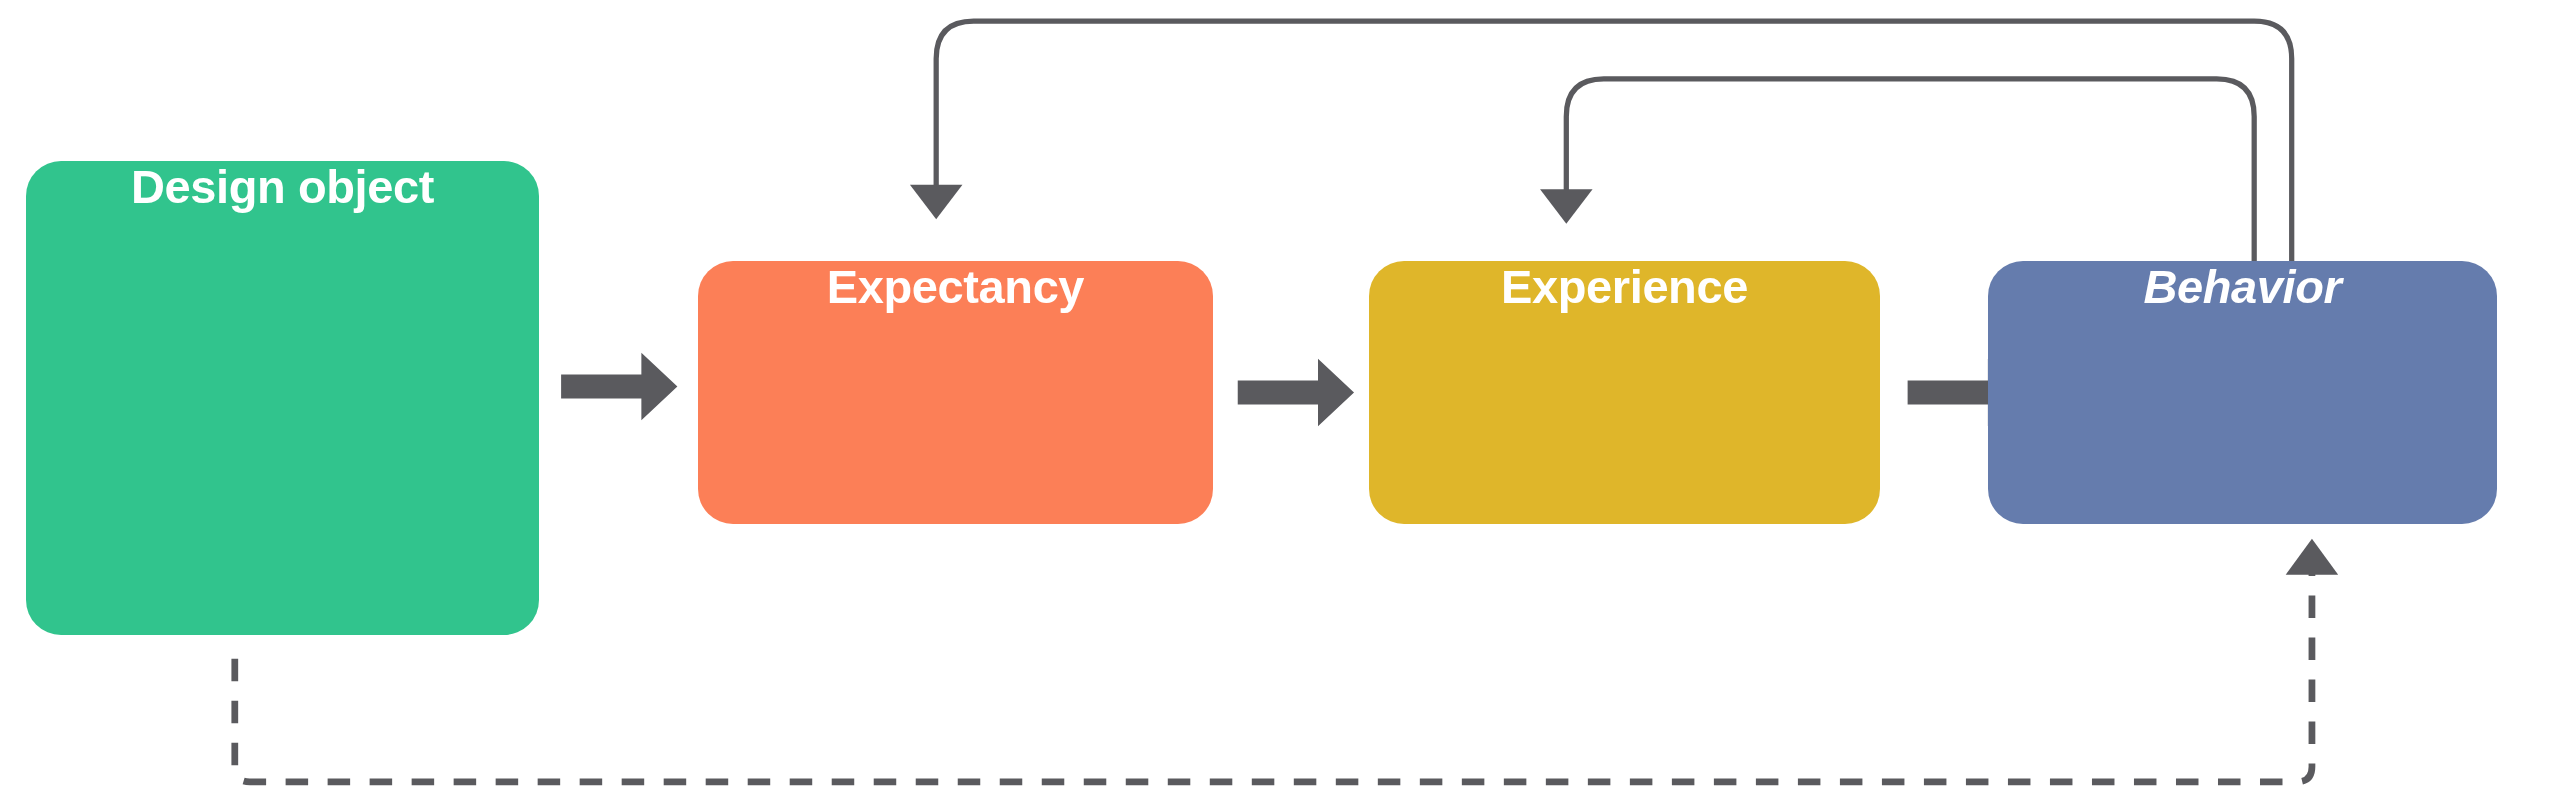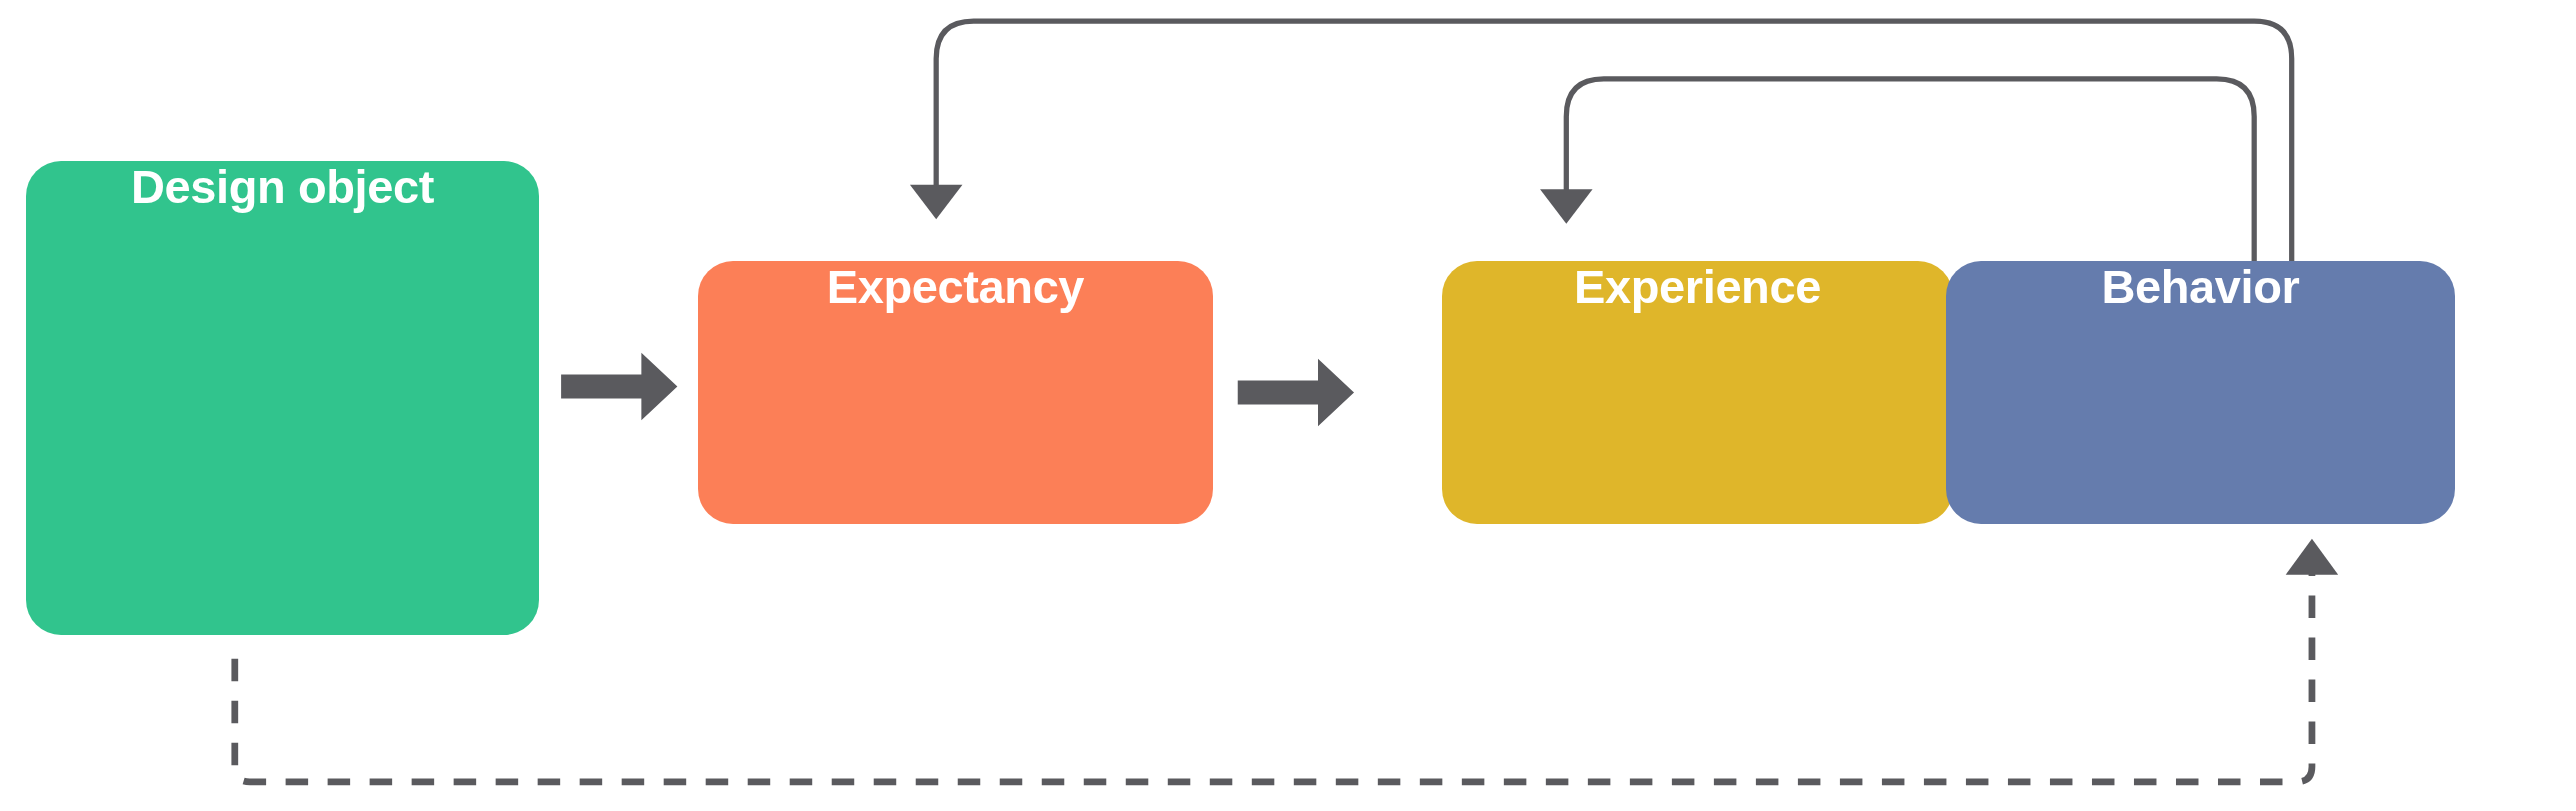--- a/index.html
+++ b/index.html
@@ -53,31 +53,32 @@
   #node-design .node-title { font-size: 47px; }
   #node-design .node-sub { font-size: 38px; margin-top: 6px; }
   #node-expectancy {
     left: 698px;
     top: 261px;
     width: 515px;
     height: 263px;
   }
   #node-expectancy .node-title { font-size: 47px; }
   #node-experience {
-    left: 1442px;
+    left: 1369px;
     top: 261px;
     width: 511px;
     height: 263px;
   }
   #node-experience .node-title { font-size: 47px; }
   #node-behavior {
-    left: 1946px;
+    left: 1988px;
     top: 261px;
     width: 509px;
     height: 263px;
+    font-style: italic;
   }
   #node-behavior .node-title { font-size: 47px; }
 </style>
 </head>
 <body>
 
 <div id="canvas">
 
   <svg id="flow-svg" viewBox="0 0 3434 1082" xmlns="http://www.w3.org/2000/svg">
 

